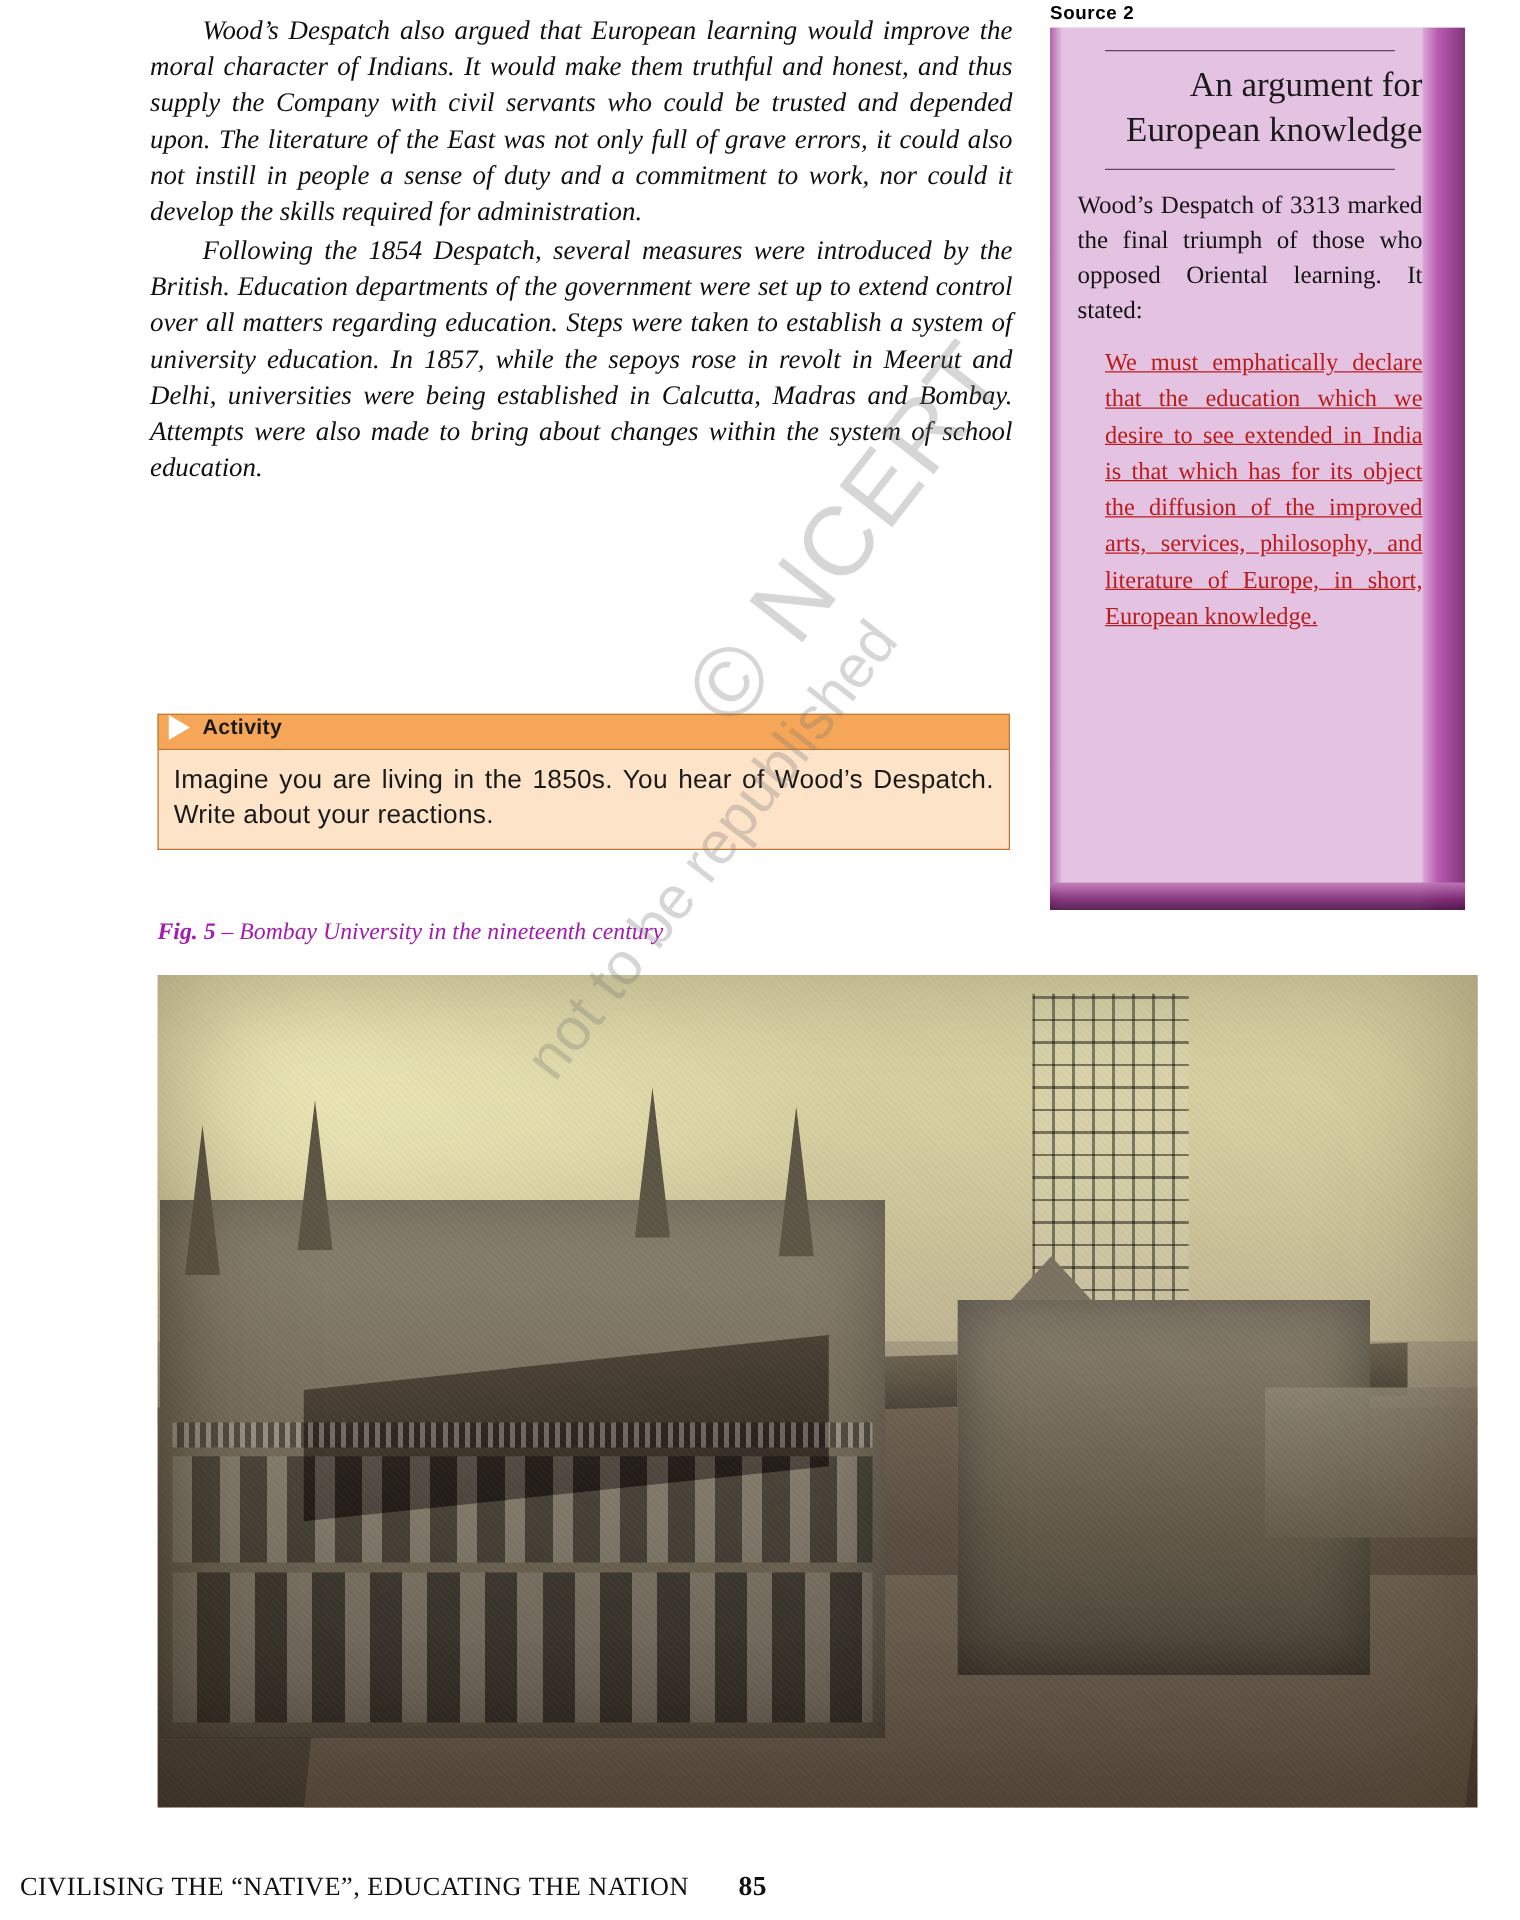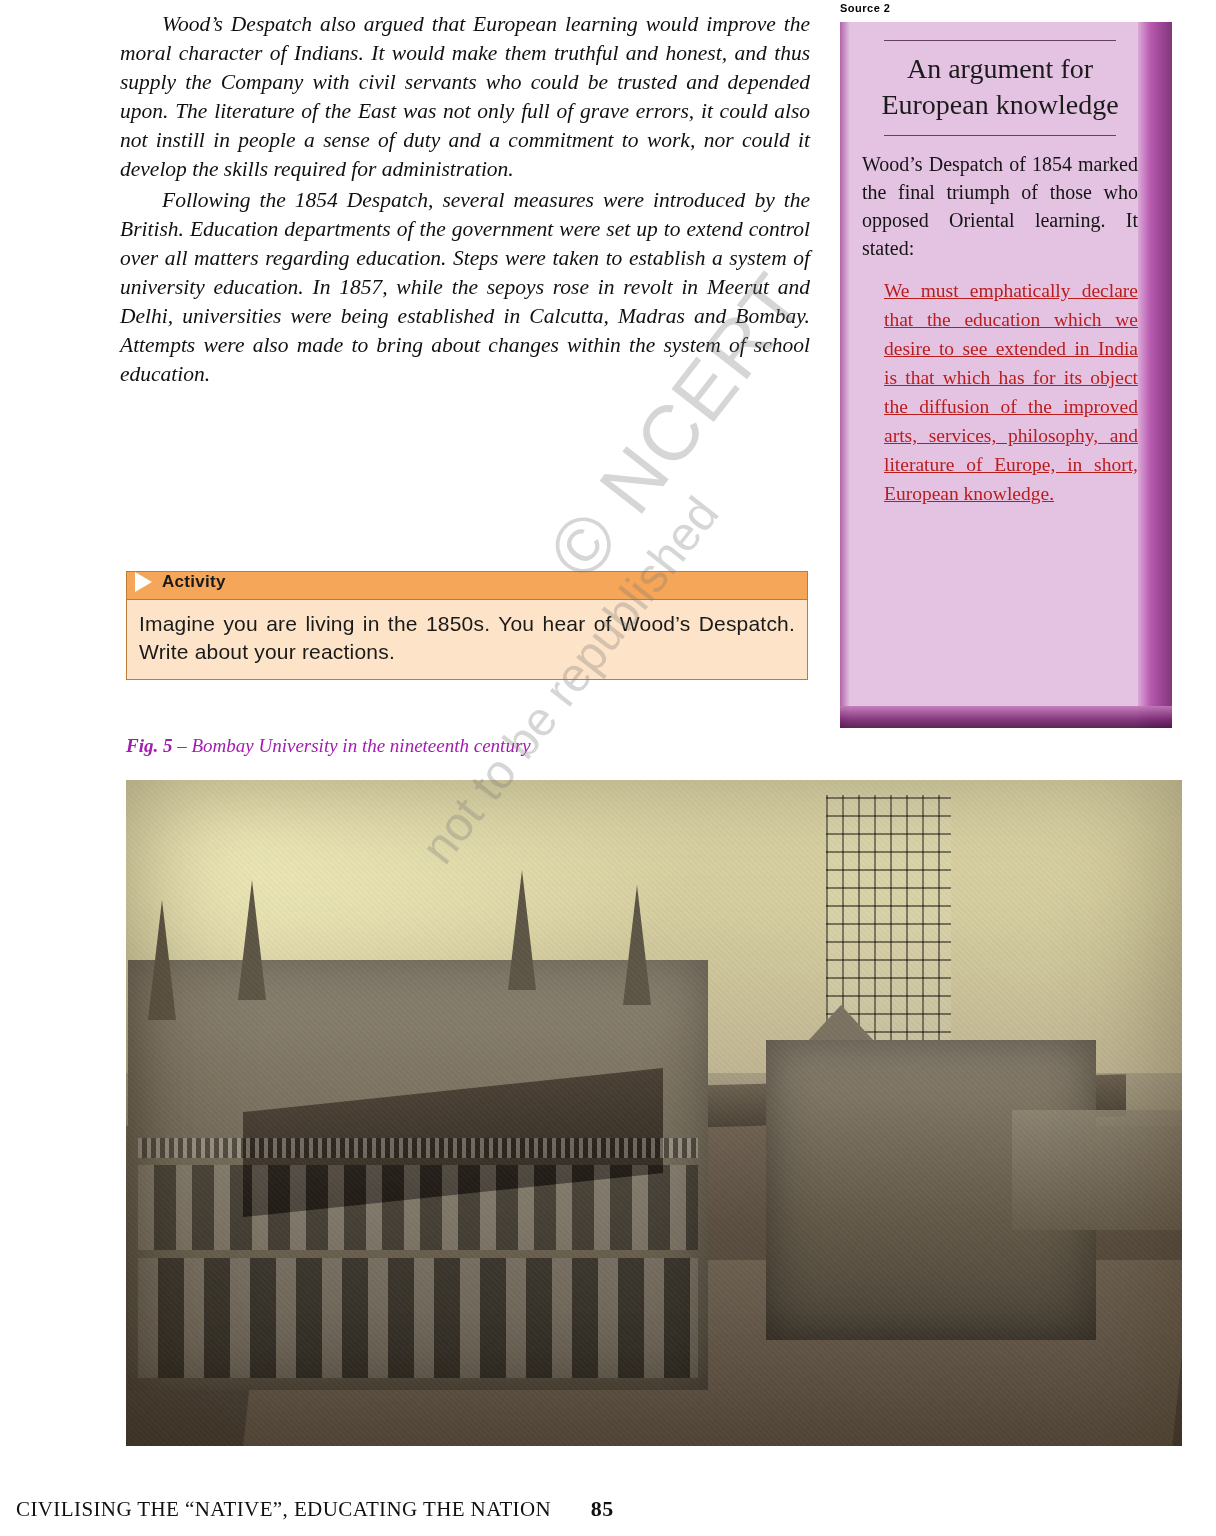--- a/index.html
+++ b/index.html
@@ -82,21 +82,21 @@
     color: #1a1a1a;
     text-align: justify;
   }
 
   
   .source-label {
     position: absolute;
     left: 840px;
     top: 2px;
     font-family: "Liberation Sans", sans-serif;
-    font-size: 11px;
+    font-size: 15px;
     font-weight: bold;
     color: #000;
     letter-spacing: 0.5px;
   }
   .source-box {
     position: absolute;
     left: 840px;
     top: 22px;
     width: 332px;
     height: 706px;
@@ -134,21 +134,21 @@
   .rule {
     border-top: 1.5px solid #6a3f66;
     width: 84%;
     margin: 4px auto 10px auto;
   }
   .rule.bottom { margin: 12px auto 14px auto; }
   .source-title {
     font-family: "Liberation Serif", serif;
     font-size: 28px;
     line-height: 36px;
-    text-align: center;
+    text-align: right;
     color: #1b1b1b;
     margin: 0;
   }
   .source-lead {
     font-family: "Liberation Serif", serif;
     font-size: 20px;
     line-height: 28px;
     color: #141414;
     text-align: justify;
     margin: 0;
@@ -344,21 +344,21 @@
 
 <div class="source-label">Source 2</div>
 <div class="source-box">
   <div class="deco-left"></div>
   <div class="deco-right"></div>
   <div class="deco-bottom"></div>
   <div class="source-inner">
     <div class="rule"></div>
     <p class="source-title">An argument for European knowledge</p>
     <div class="rule bottom"></div>
-    <p class="source-lead">Wood’s Despatch of 1854 marked the final triumph of those who opposed Oriental learning. It stated:</p>
+    <p class="source-lead">Wood’s Despatch of 3313 marked the final triumph of those who opposed Oriental learning. It stated:</p>
     <p class="source-quote">We must emphatically declare that the education which we desire to see extended in India is that which has for its object the diffusion of the improved arts, services, philosophy, and literature of Europe, in short, European knowledge.</p>
   </div>
 </div>
 
 <div class="fig-caption">
   <span class="figno">Fig. 5</span>
   <span class="captxt">– Bombay University in the nineteenth century</span>
 </div>
 
 <div class="figure">

